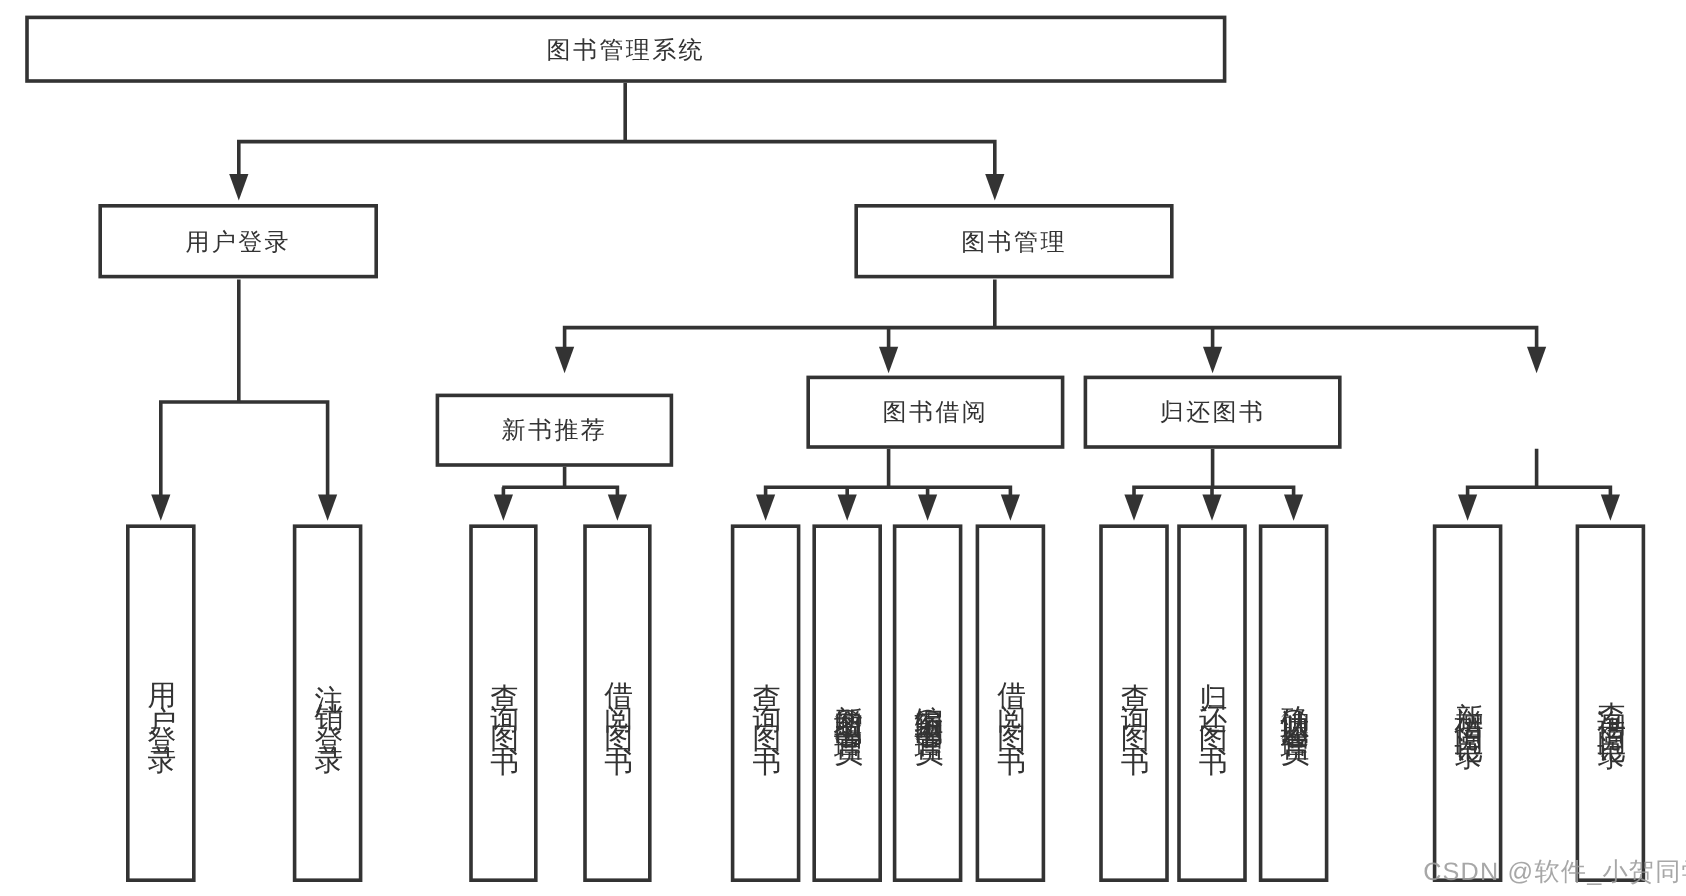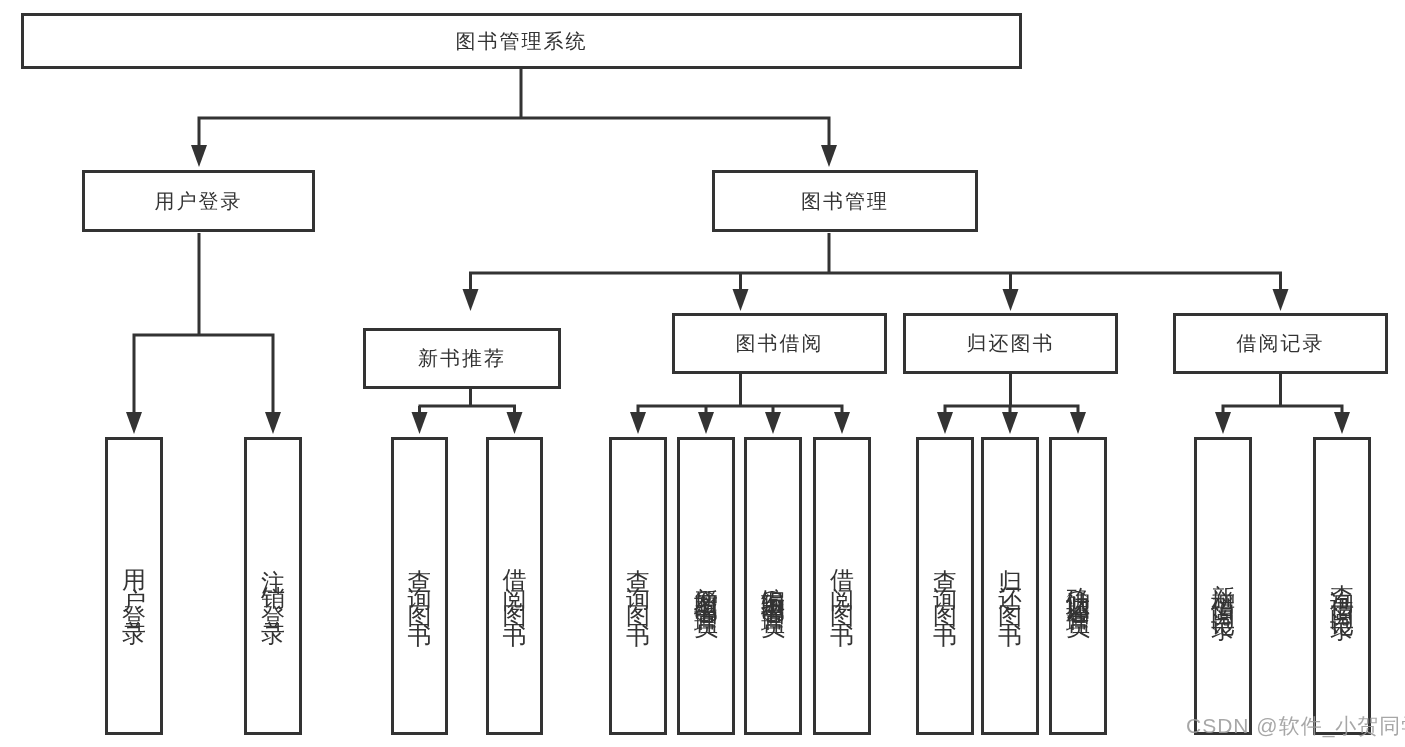--- a/index.html
+++ b/index.html
@@ -101,23 +101,20 @@
 
   <div class="node hnode" style="left:363px; top:328px; width:198px; height:61px;">
     <span>新书推荐</span>
   </div>
   <div class="node hnode" style="left:633px; top:313px; width:215px; height:61px;margin-left:39px;">
     <span>图书借阅</span>
   </div>
   <div class="node hnode" style="left:903px; top:313px; width:215px; height:61px;">
     <span>归还图书</span>
   </div>
-  <div class="node hnode" style="left:1173px; top:313px; width:215px; height:61px;">
-    <span>借阅记录</span>
-  </div>
 
   <div class="node vnode v4" style="left:105px; top:437px; width:58px; height:298px;">
     <span class="vtext">用户登录</span>
   </div>
   <div class="node vnode v4" style="left:244px; top:437px; width:58px; height:298px;">
     <span class="vtext">注销登录</span>
   </div>
 
   <div class="node vnode v4" style="left:391px; top:437px; width:57px; height:298px;">
     <span class="vtext">查询图书</span>

